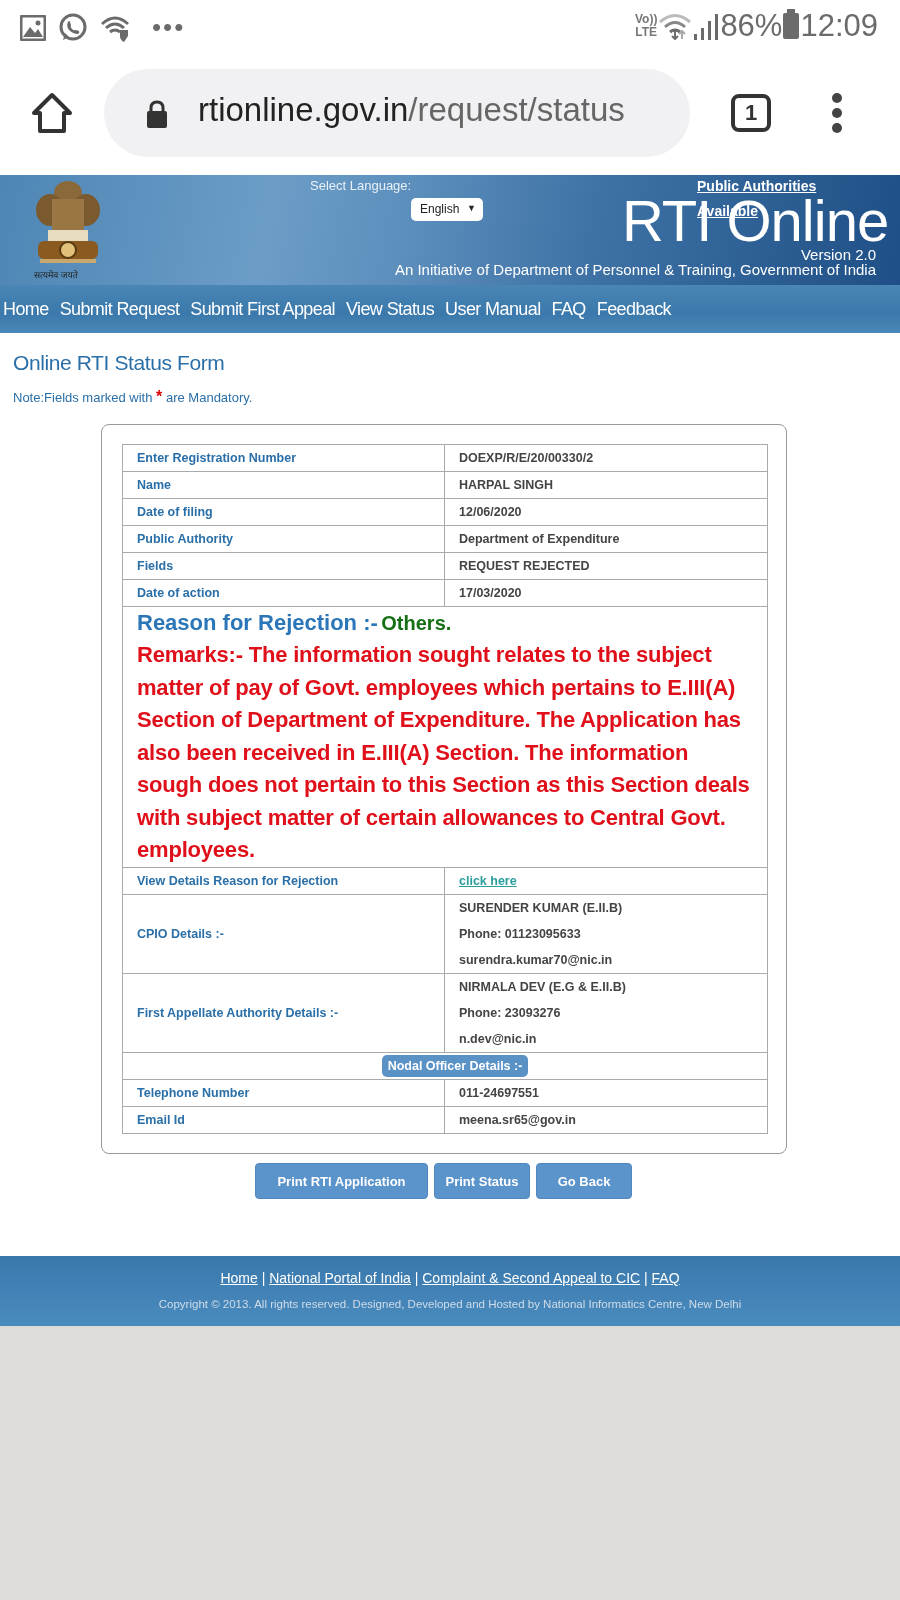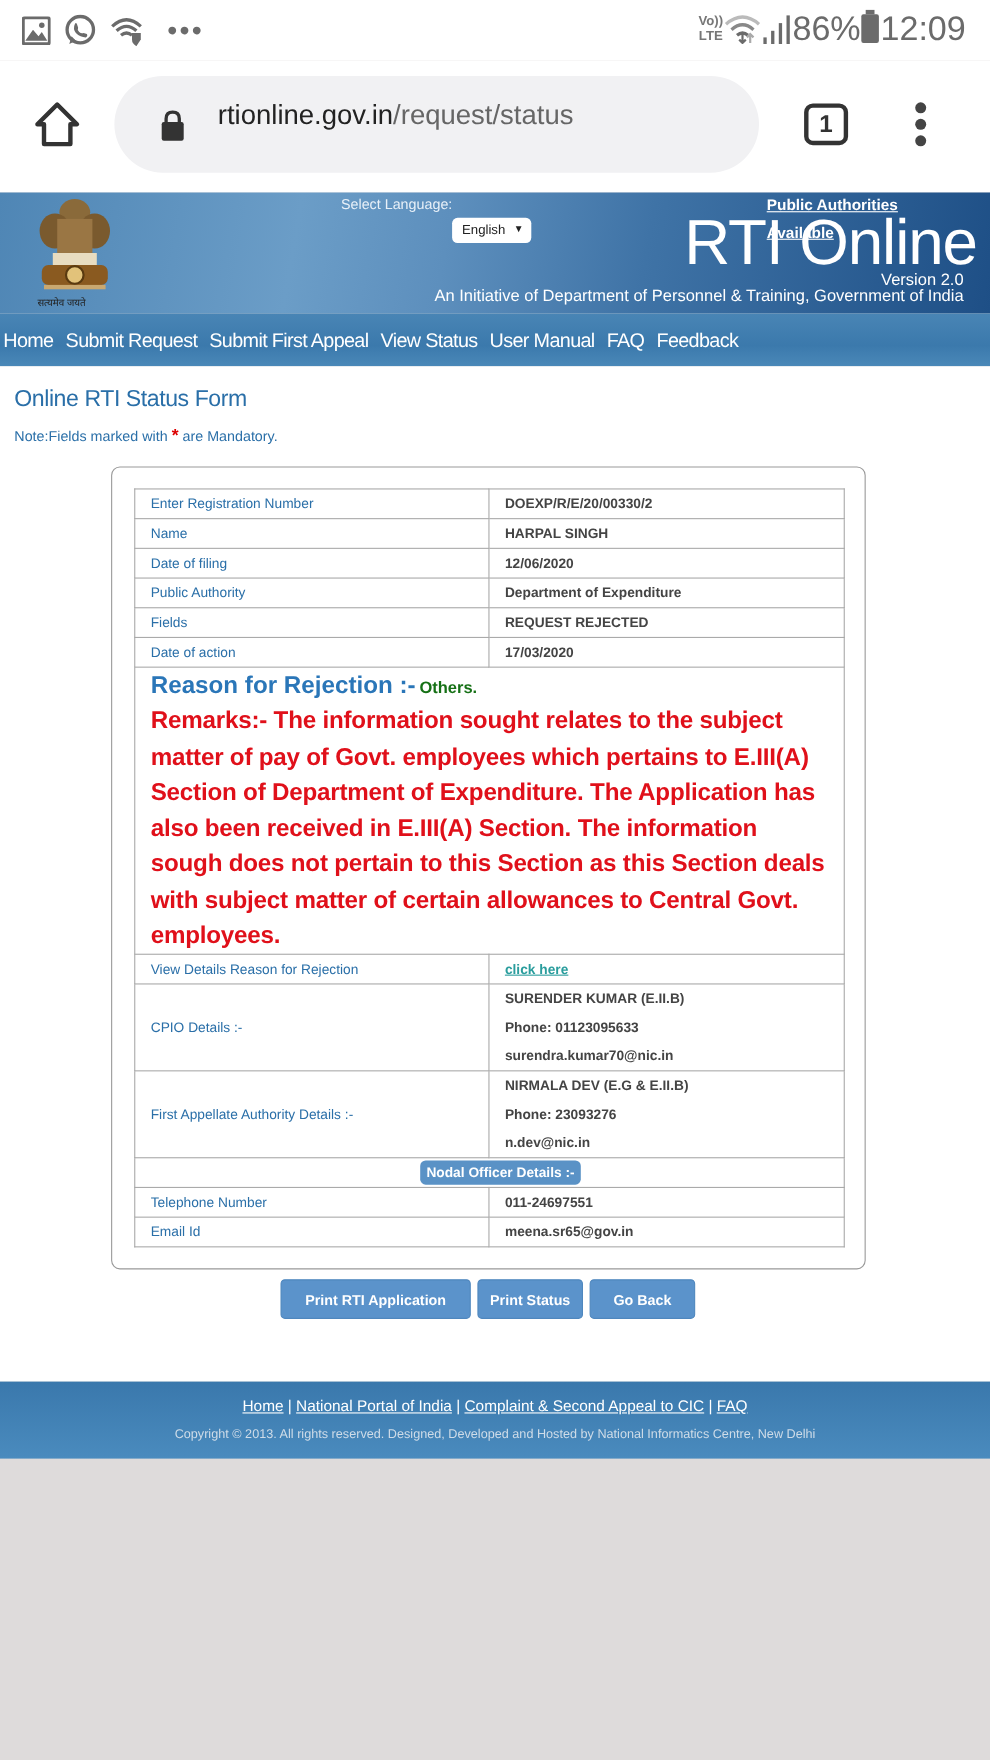--- a/index.html
+++ b/index.html
@@ -12,21 +12,21 @@
     .sb-right { position: absolute; right: 22px; top: 8px; display: flex; align-items: center; gap: 1px; font-size: 31px; color: #6b6b6b; }
     .volte { font-size: 12px; line-height: 13px; text-align: center; font-weight: bold; color: #777; }
     .battery { width: 16px; height: 26px; background: #6b6b6b; border-radius: 2px; position: relative; }
     .battery::before { content: ""; position: absolute; top: -4px; left: 4px; width: 8px; height: 4px; background: #6b6b6b; }
 
     
     .browserbar { position: absolute; left: 0; top: 55px; width: 900px; height: 120px; background: #fff; }
     .home-btn { position: absolute; left: 30px; top: 36px; width: 44px; height: 44px; }
     .urlbox { position: absolute; left: 104px; top: 14px; width: 586px; height: 88px; background: #f1f1f3; border-radius: 44px; }
     .lock { position: absolute; left: 40px; top: 30px; width: 26px; height: 30px; }
-    .url-text { position: absolute; left: 94px; top: 22px; font-size: 25px; color: #222; white-space: nowrap; }
+    .url-text { position: absolute; left: 94px; top: 22px; font-size: 33px; color: #222; white-space: nowrap; }
     .url-path { color: #666; }
     .tabs-btn { position: absolute; left: 731px; top: 39px; width: 40px; height: 38px; border: 4px solid #333; border-radius: 8px; font-size: 22px; font-weight: bold; text-align: center; line-height: 30px; color: #333; }
     .menu-btn { position: absolute; left: 832px; top: 38px; width: 10px; height: 40px; }
     .menu-btn span { display: block; width: 10px; height: 10px; border-radius: 50%; background: #444; margin-bottom: 5px; }
 
     
     .site-header { position: absolute; left: 0; top: 175px; width: 900px; height: 110px;
       background: linear-gradient(100deg, #4f86b5 0%, #6b9dc7 30%, #5d8fbd 45%, #3f73a6 65%, #1e4f86 100%); }
     .emblem { position: absolute; left: 28px; top: 0; width: 80px; height: 105px; }
     .emblem-motto { position: absolute; left: 34px; top: 93px; font-size: 9px; color: #222; }
@@ -46,25 +46,25 @@
 
     
     .main { position: absolute; left: 0; top: 333px; width: 900px; height: 923px; background: #fff; }
     .page-title { position: absolute; left: 13px; top: 18px; font-size: 21px; color: #2a6fa8; letter-spacing: -0.4px; }
     .note { position: absolute; left: 13px; top: 55px; font-size: 13px; color: #2a6fa8; }
     .note .req { color: #d00; font-size: 16px; font-weight: bold; }
 
     .panel { position: absolute; left: 101px; top: 91px; width: 686px; height: 730px; border: 1px solid #999; border-radius: 8px; }
     table.info { position: absolute; left: 20px; top: 19px; width: 646px; border-collapse: collapse; }
     table.info td { border: 1px solid #aaa; font-size: 12.5px; height: 27px; padding: 0 14px; vertical-align: middle; }
-    td.lbl { width: 322px; color: #2a6fa8; font-weight: normal; }
+    td.lbl { width: 322px; color: #2a6fa8; font-weight: bold; }
     td.val { color: #444; font-weight: bold; }
     td.reason { padding: 4px 14px 4px 14px; font-weight: bold; }
     .reason-label { color: #2a76b8; font-size: 22px; line-height: 32px; }
-    .reason-value { color: #157015; font-size: 15px; }
+    .reason-value { color: #157015; font-size: 20px; }
     .remarks { color: #e0101a; font-size: 22px; line-height: 32.5px; letter-spacing: -0.2px; }
     td.multi { padding: 0 14px; }
     td.multi div { height: 26px; line-height: 26px; color: #444; font-weight: bold; font-size: 12.5px; }
     .click-link { color: #2a9d9d; text-decoration: underline; text-align: right; }
     td.nodal { text-align: center; }
     .nodal-badge { display: inline-block; background: #5a92c6; color: #fff; font-weight: bold; font-size: 12.5px; padding: 4px 6px; border-radius: 5px; margin-left: 20px; }
 
     .buttons { position: absolute; left: 255px; top: 830px; display: flex; gap: 6px; }
     .btn { background: #5b93cb; color: #fff; font-weight: bold; font-size: 13px; height: 36px; border-radius: 4px; display: flex; align-items: center; justify-content: center; border: 1px solid #4f87be; }
 

